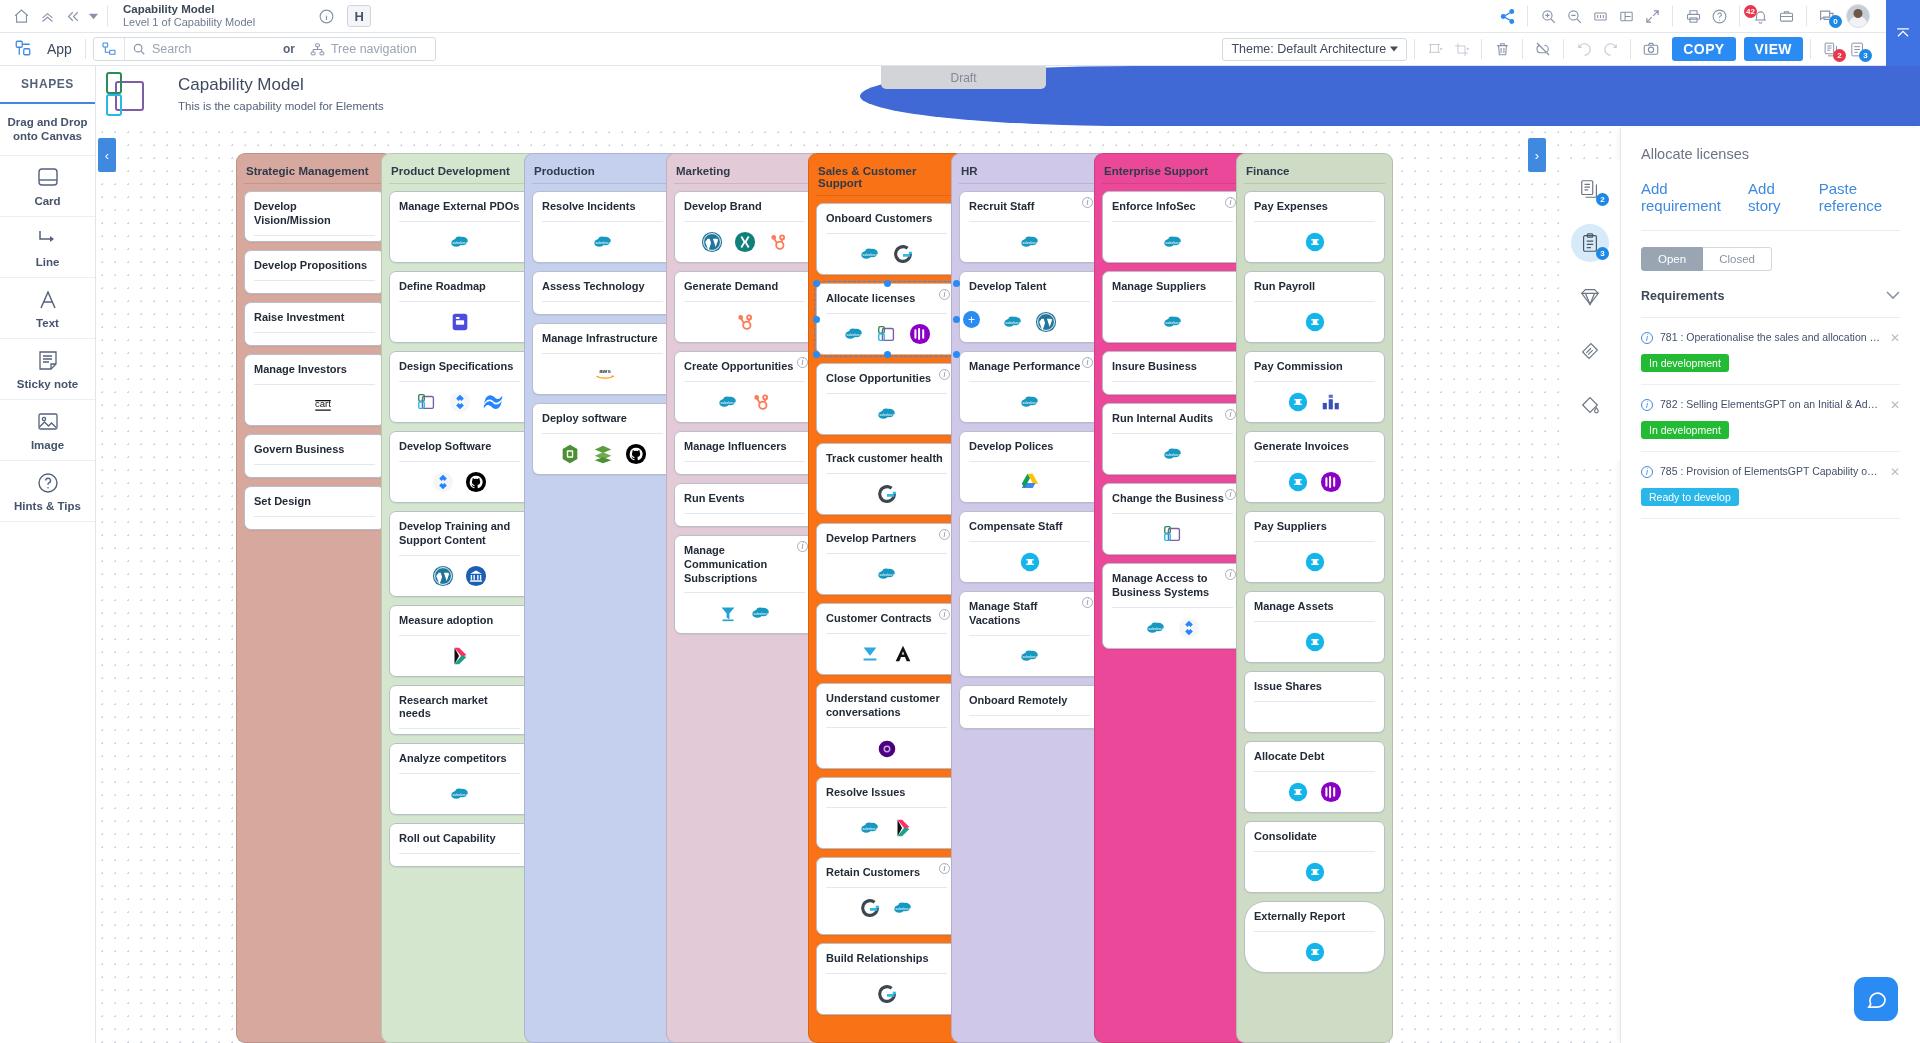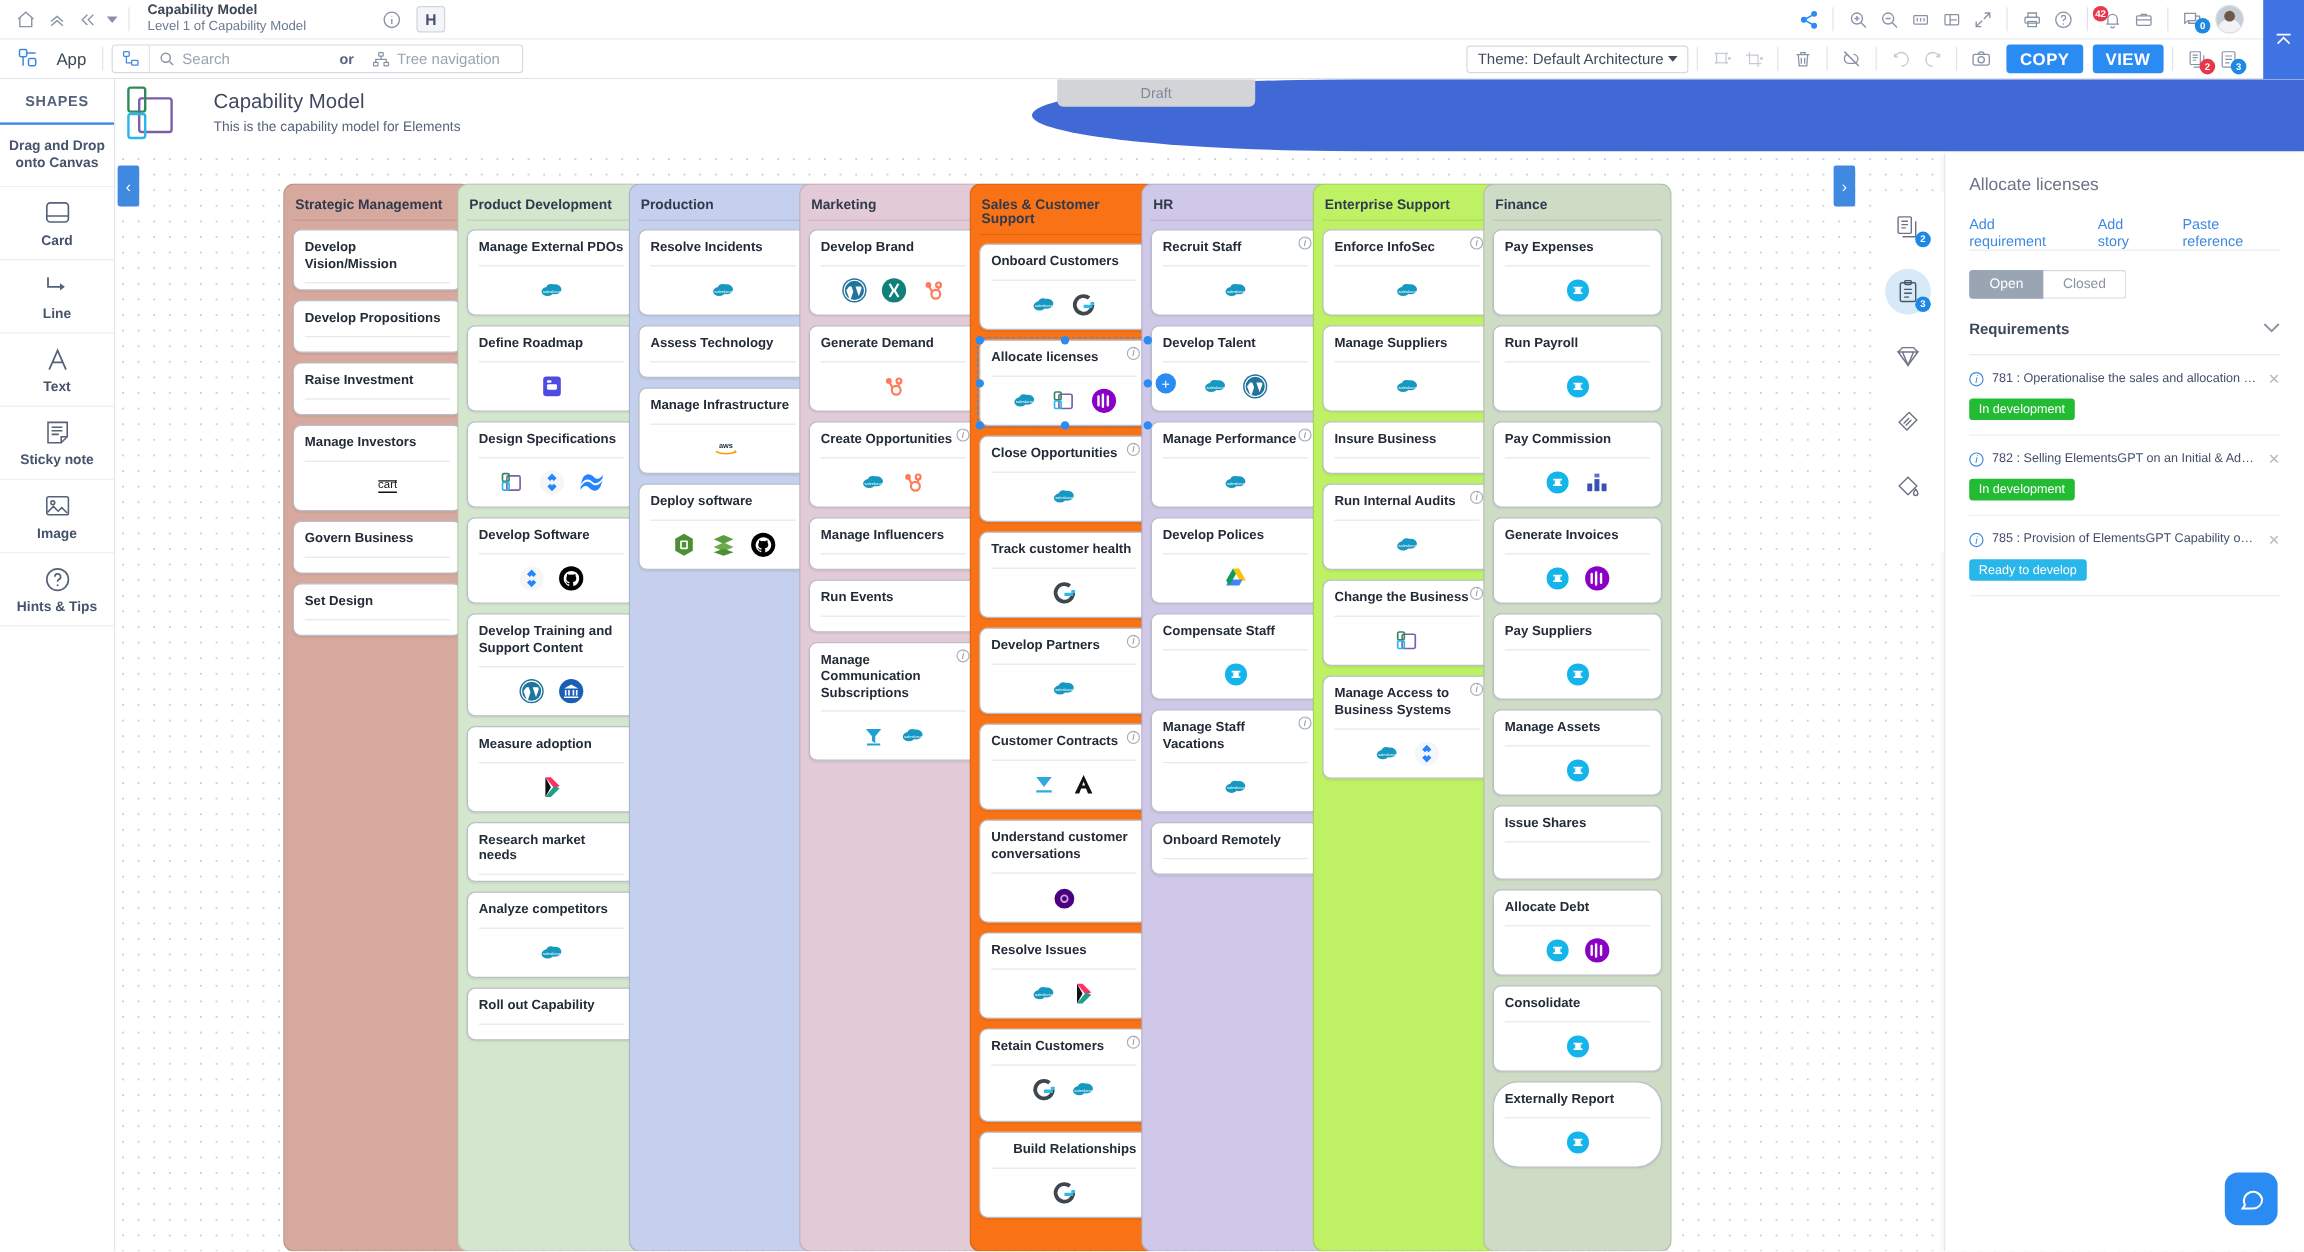--- a/index.html
+++ b/index.html
@@ -172,21 +172,21 @@
     display:flex; align-items:center; justify-content:center; cursor:pointer; color:#6c7585; }
   .rail-btn.active { background:#d6eaf9; }
 
   
   .rpanel {
     position:absolute; right:0; top:128px; width:300px; height:915px;
     background:#fff; border-left:1px solid #e4e8ee; z-index:8; padding:18px 20px;
     box-shadow:-1px 0 6px rgba(0,0,0,.06);
   }
   .rp-title { font-size:14.5px; color:#6b7384; margin-bottom:18px; }
-  .rp-links { display:flex; gap:22px; font-size:12px; color:#3f8ae0; padding-bottom:0;
+  .rp-links { display:flex; gap:22px; font-size:15px; color:#3f8ae0; padding-bottom:16px;
     border-bottom:1px solid #e8ebf0;justify-content:center; }
   .rp-links span { cursor:pointer; }
   .seg { display:flex; margin:16px 0 18px; }
   .seg div { padding:5px 16px; font-size:11.5px; border:1px solid #d3d8e0; cursor:pointer; }
   .seg .on { background:#9aa5b4; color:#fff; border-color:#9aa5b4; border-radius:3px 0 0 3px; }
   .seg .off { background:#fff; color:#8b94a3; border-left:none; border-radius:0 3px 3px 0; }
   .rp-sec { display:flex; justify-content:space-between; align-items:center;
     font-size:12.5px; font-weight:bold; color:#3c4858; padding-bottom:14px;
     border-bottom:1px solid #e8ebf0; cursor:pointer; }
   .req { padding:13px 0 12px; border-bottom:1px solid #eceff3; }
@@ -1058,21 +1058,21 @@
               <span class="ico">
                 <svg viewBox="0 0 24 24" width="22" height="22">
                   <ellipse cx="8" cy="13" rx="5.5" ry="4.2" fill="#1798c1"></ellipse>
                   <ellipse cx="14.5" cy="11" rx="6" ry="4.6" fill="#1798c1"></ellipse>
                   <ellipse cx="11" cy="9.5" rx="4.2" ry="3.4" fill="#1798c1"></ellipse>
                   <text x="12" y="14" font-size="3.6" fill="#fff" text-anchor="middle" font-family="sans-serif">salesforce</text>
                 </svg>
               </span>
             </div>
           </div>
-          <div class="card" style="min-height: 62px; text-align: right;">
+          <div class="card" style="min-height: 62px;">
             <div class="card-title">Build Relationships</div>
             <div class="card-rule"></div>
             <div class="card-icons">
               <span class="ico">
                 <svg viewBox="0 0 24 24" width="22" height="22">
                   <path d="M20 12a8 8 0 11-3-6.2" fill="none" stroke="#3e4750" stroke-width="3.4"></path>
                   <path d="M12 12h8v3h-8z" fill="#2fbbe8"></path>
                   <path d="M20 9.5V12" stroke="#2fbbe8" stroke-width="3.4"></path>
                 </svg>
               </span>
@@ -1172,21 +1172,21 @@
                   <text x="12" y="14" font-size="3.6" fill="#fff" text-anchor="middle" font-family="sans-serif">salesforce</text>
                 </svg>
               </span>
             </div>
           </div>
           <div class="card" style="min-height: 44px;">
             <div class="card-title">Onboard Remotely</div>
             <div class="card-rule"></div>
           </div>
         </div>
-        <div class="col" style="left: 998px; background: #bef264; height: 890px;">
+        <div class="col" style="left: 998px; background: #ec4899; height: 890px;">
           <div class="col-title">Enterprise Support</div>
           <div class="col-rule"></div>
           <div class="card" style="min-height: 62px;">
             <div class="info-i">i</div>
             <div class="card-title">Enforce InfoSec</div>
             <div class="card-rule"></div>
             <div class="card-icons">
               <span class="ico">
                 <svg viewBox="0 0 24 24" width="22" height="22">
                   <ellipse cx="8" cy="13" rx="5.5" ry="4.2" fill="#1798c1"></ellipse>

